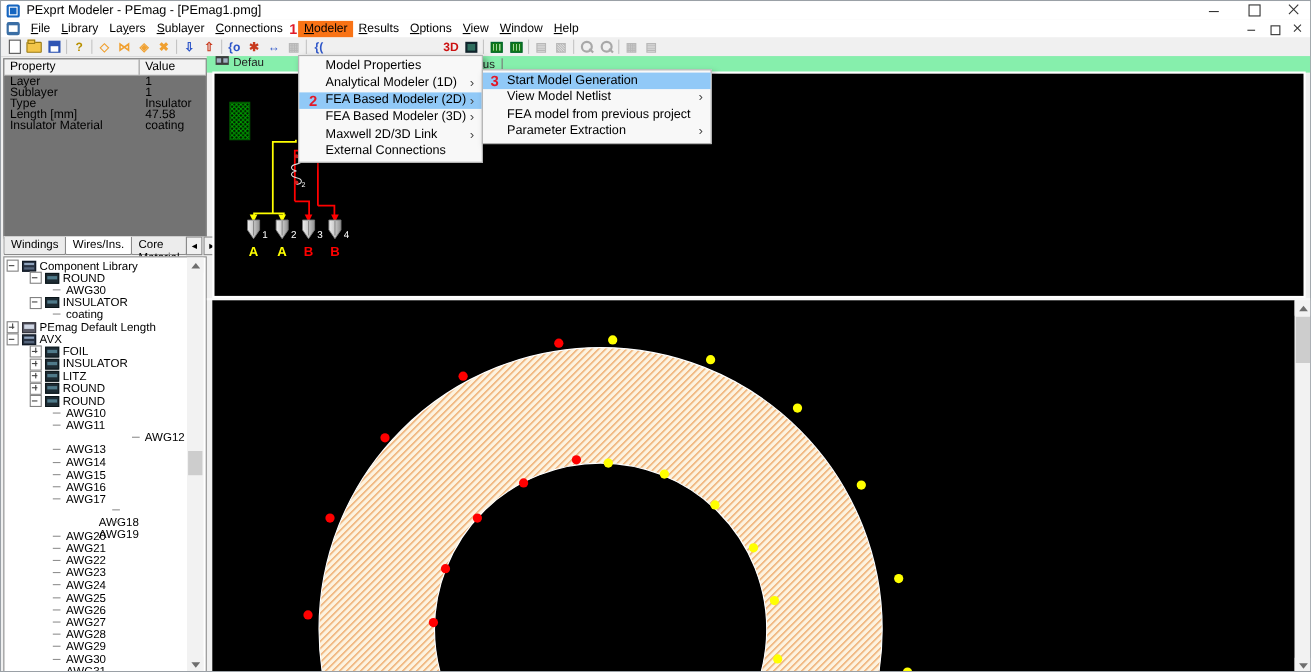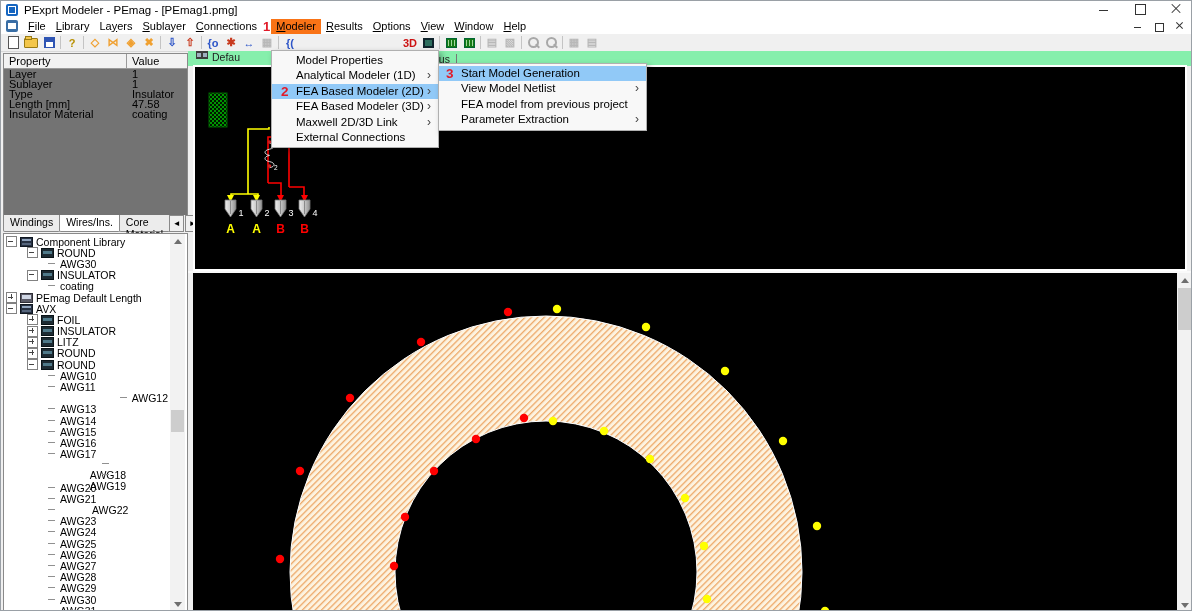--- a/index.html
+++ b/index.html
@@ -378,21 +378,21 @@
             <span>AWG19</span>
           </div>
           <div class="trow" style="padding-left: 42px;">
             <div class="texp leaf"></div>
             <span>AWG20</span>
           </div>
           <div class="trow" style="padding-left: 42px;">
             <div class="texp leaf"></div>
             <span>AWG21</span>
           </div>
-          <div class="trow" style="padding-left: 42px; gap: 32px;">
+          <div class="trow" style="padding-left: 42px;">
             <div class="texp leaf"></div>
             <span>AWG22</span>
           </div>
           <div class="trow" style="padding-left: 42px;">
             <div class="texp leaf"></div>
             <span>AWG23</span>
           </div>
           <div class="trow" style="padding-left: 42px;">
             <div class="texp leaf"></div>
             <span>AWG24</span>

